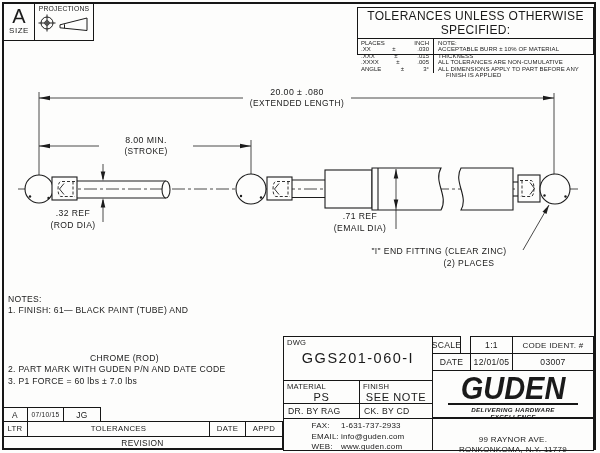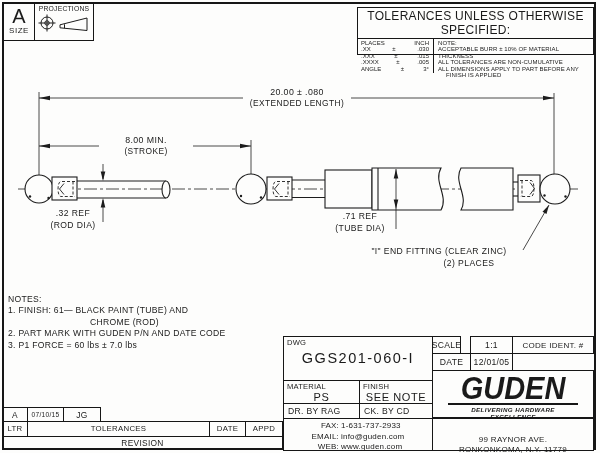--- a/index.html
+++ b/index.html
@@ -22,30 +22,30 @@
   .tol-body{display:flex;height:34px;}
   .tol-left{width:68px;border-right:1px solid #161616;padding:1px 4px 0 3px;font-size:6px;line-height:6.4px;}
   .tol-lrow{display:flex;justify-content:space-between;}
   .tol-right{flex:1;padding:1px 0 0 4px;font-size:6px;line-height:6.4px;letter-spacing:.1px;}
   
   .dim{background:#fdfdfc;text-align:center;font-size:8.8px;line-height:11px;letter-spacing:.4px;z-index:3;}
   .lbl{text-align:center;font-size:8.6px;line-height:11.5px;letter-spacing:.4px;z-index:3;}
   svg.draw{position:absolute;left:0;top:0;z-index:1;}
   
   .notes{left:8px;top:294px;width:270px;font-size:8.6px;line-height:11.4px;letter-spacing:.3px;z-index:3;}
-  .notes .ind{padding-left:82px;}
+  .notes .ind{padding-left:82px;margin-top:36px;}
   
   .tb-label{font-size:7.6px;padding:1px 0 0 3px;letter-spacing:.2px;}
   .dwg-num{font-size:14.5px;letter-spacing:1.5px;text-align:center;margin-top:3px;}
   .tb-val{font-size:11px;text-align:center;letter-spacing:.6px;}
   .tb-small{font-size:8.6px;letter-spacing:.3px;}
   .contact{font-size:8px;line-height:10.5px;letter-spacing:.2px;padding-top:2px;}
   .contact table{border-collapse:collapse;margin:0 auto;}
   .contact td{padding:0 1px;}
-  .contact .cl{text-align:right;margin-left:16px;}
+  .contact .cl{text-align:left;margin-left:16px;}
   .logo-word{font-size:29px;font-weight:bold;font-style:italic;letter-spacing:0px;line-height:28px;text-align:center;margin-top:4px;transform:scaleY(1.05);}
   .logo-tag{font-size:6.2px;font-style:italic;font-weight:bold;text-align:center;letter-spacing:.4px;border-top:2px solid #161616;width:130px;margin:0 auto;padding-top:1px;}
   .addr{font-size:8px;line-height:10.2px;text-align:center;letter-spacing:.3px;padding-top:16px;}
   
   .rev{left:3px;top:407px;width:280px;height:43px;display:flex;flex-direction:column;z-index:2;}
   .rev-row{display:flex;flex:1;}
   .rev-cell{border:1px solid #161616;border-bottom:none;margin-left:-1px;display:flex;align-items:center;justify-content:center;font-size:8.4px;letter-spacing:.3px;}
   .rev-row + .rev-row .rev-cell{border-top:1px solid #161616;}
   .c1{width:24px;} .c2{flex:1;} .c3{width:35px;} .c4{width:36px;}
 </style>
@@ -211,21 +211,21 @@
   <div class="abs dim" style="left:99px;top:135px;width:94px;">
     <div>8.00 MIN.</div>
     <div style="font-size:8.4px">(STROKE)</div>
   </div>
   <div class="abs lbl" style="left:42px;top:208px;width:62px;">
     <div>.32 REF</div>
     <div>(ROD DIA)</div>
   </div>
   <div class="abs lbl" style="left:328px;top:211px;width:64px;">
     <div>.71 REF</div>
-    <div>(TUBE DIA)</div>
+    <div>(EMAIL DIA)</div>
   </div>
   <div class="abs lbl" style="left:362px;top:246px;width:154px;">
     <div>"I" END FITTING (CLEAR ZINC)</div>
   </div>
   <div class="abs lbl" style="left:430px;top:258px;width:78px;">
     <div>(2) PLACES</div>
   </div>
 
   <div class="abs notes">
     <div>NOTES:</div>
@@ -266,20 +266,21 @@
           </tr>
     </tbody>
       </table>
   </div>
 
   <div class="abs bx cen tb-small" style="left:432px;top:336px;width:29px;height:18px;z-index:2">SCALE</div>
   <div class="abs bx cen tb-small" style="left:470px;top:336px;width:43px;height:18px;z-index:2">1:1</div>
   <div class="abs bx cen" style="left:512px;top:336px;width:82px;height:18px;z-index:2;font-size:8px;letter-spacing:.3px">CODE IDENT. #</div>
   <div class="abs bx cen tb-small" style="left:432px;top:353px;width:39px;height:18px;z-index:2">DATE</div>
   <div class="abs bx cen tb-small" style="left:470px;top:353px;width:43px;height:18px;z-index:2">12/01/05</div>
+  <div class="abs bx cen tb-small" style="left:512px;top:353px;width:82px;height:18px;z-index:2">03007</div>
   <div class="abs bx" style="left:432px;top:370px;width:162px;height:48px;z-index:2">
     <div class="logo-word">GUDEN</div>
     <div class="logo-tag">DELIVERING HARDWARE EXCELLENCE</div>
   </div>
   <div class="abs bx addr" style="left:432px;top:418px;width:162px;height:33px;z-index:2">
     <div>99 RAYNOR AVE.</div>
     <div>RONKONKOMA, N.Y. 11779</div>
     <div>1-800-3-HINGES</div>
   </div>
 

